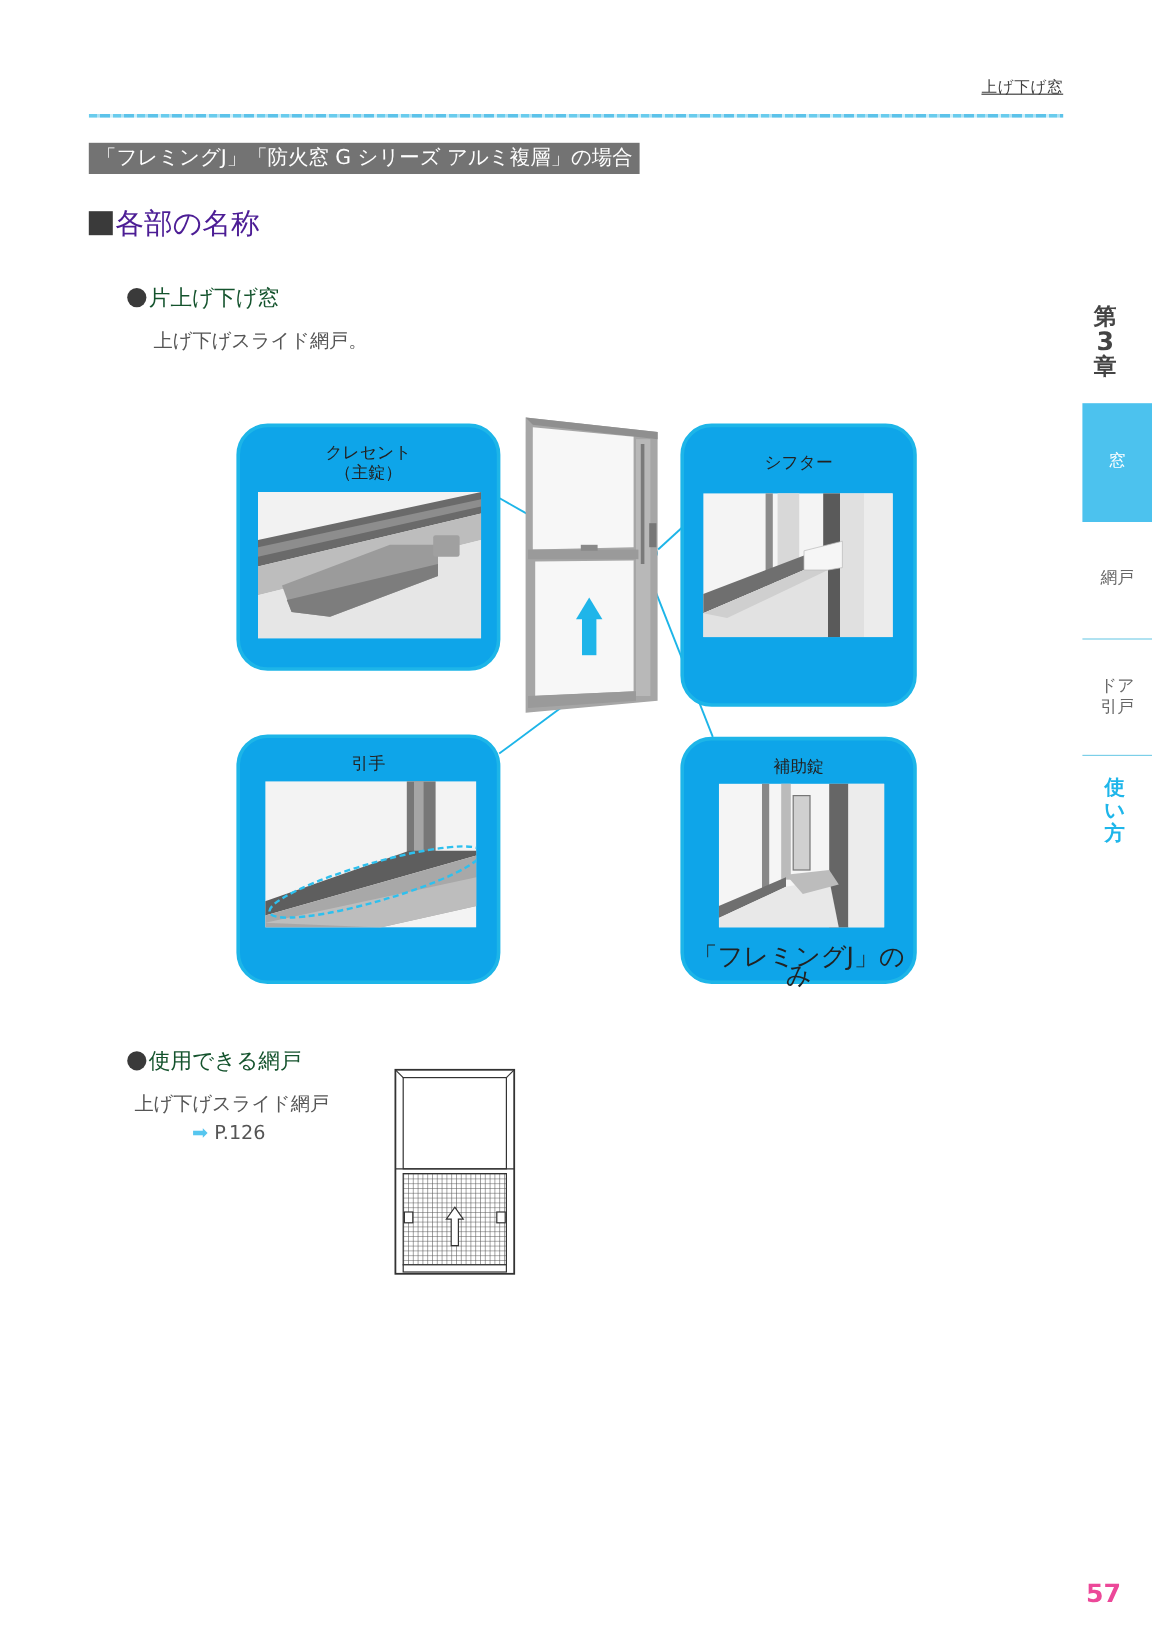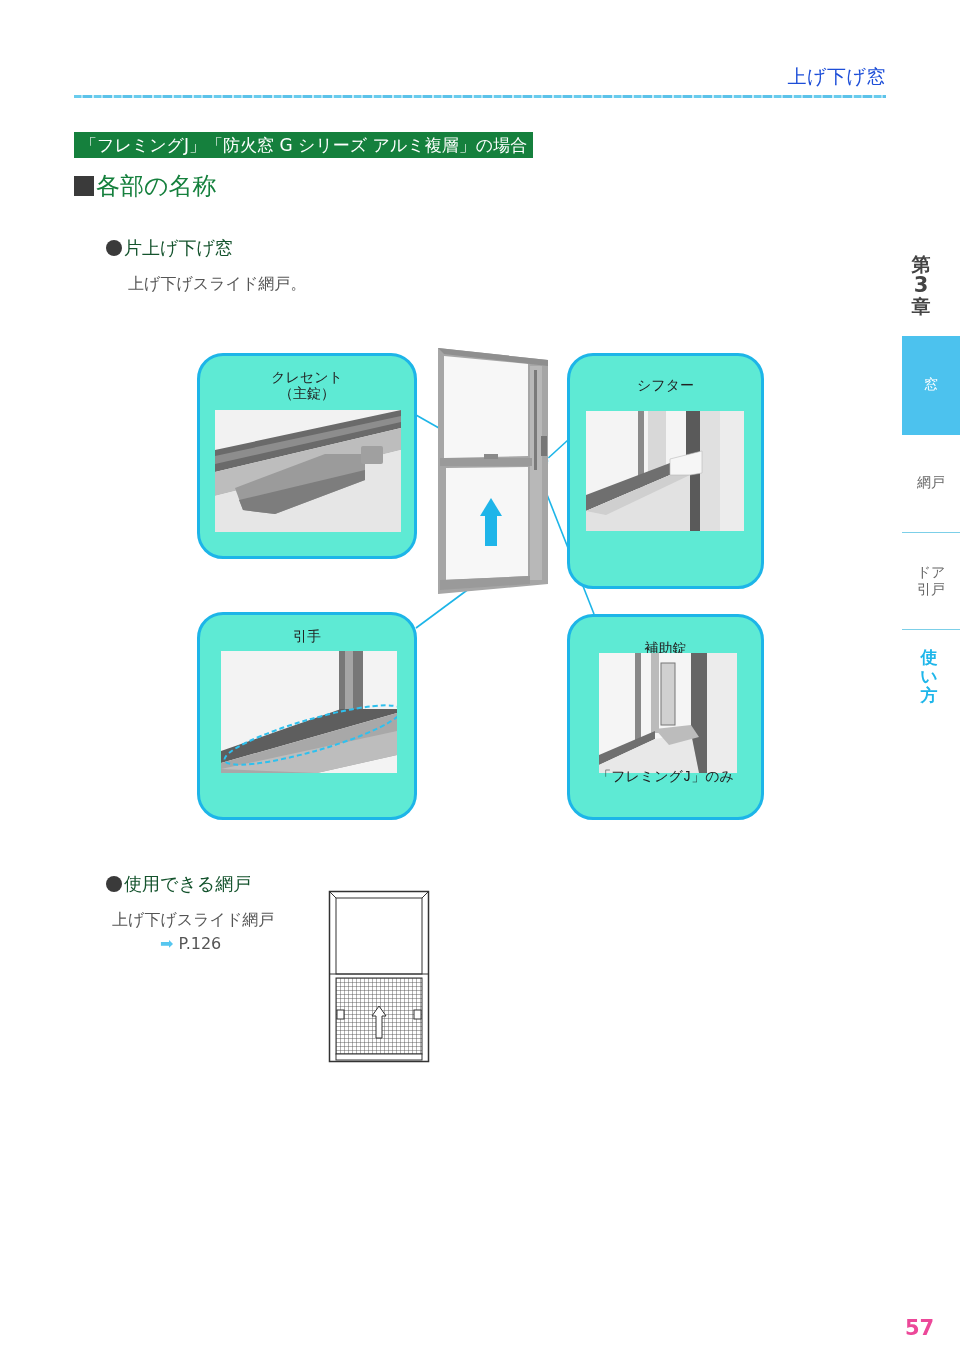--- a/index.html
+++ b/index.html
@@ -1,42 +1,42 @@
 <!DOCTYPE html>
 <html><head>
 <meta charset="utf-8">
 <style>
   * { box-sizing: border-box; margin: 0; padding: 0; }
   html, body { width: 960px; height: 1358px; background: #ffffff; overflow: hidden; }
   body { position: relative; font-family: "DejaVu Sans", "Liberation Sans", sans-serif; color: #333; }
 
-  .running-header { position: absolute; right: 74px; top: 64px; font-size: 19px; color: #1d4ed8; letter-spacing: 0.5px; }
+  .running-header { position: absolute; right: 74px; top: 64px; font-size: 13px; color: #404040; letter-spacing: 0.5px; text-decoration: underline; }
   .header-rule { position: absolute; left: 74px; top: 95px; width: 812px; height: 3px;
     background: repeating-linear-gradient(90deg, #4fc3ea 0 7px, #9ddcf2 7px 9px, #3fb8e6 9px 18px, #c5ecf8 18px 20px); opacity: 0.85; }
 
-  .variant-tag { position: absolute; left: 74px; top: 132px; height: 26px; padding: 0 6px;
-    background: #15803d; color: #fff; font-size: 17px; line-height: 26px; white-space: nowrap; }
-
-  .section-title { position: absolute; left: 74px; top: 170px; font-size: 24px; color: #15803d; }
+  .variant-tag { position: absolute; left: 74px; top: 119px; height: 26px; padding: 0 6px;
+    background: #737373; color: #fff; font-size: 17px; line-height: 26px; white-space: nowrap; }
+
+  .section-title { position: absolute; left: 74px; top: 170px; font-size: 24px; color: #4c1d95; }
   .section-title .sq { display: inline-block; width: 20px; height: 20px; background: #3a3a3a; margin-right: 2px; vertical-align: -2px; }
 
   .sub-title { position: absolute; font-size: 18px; color: #14532d; }
   .sub-title .dot { display: inline-block; width: 16px; height: 16px; border-radius: 50%; background: #3a3a3a; margin-right: 2px; vertical-align: -2px; }
   .body-text { position: absolute; font-size: 16px; color: #555; line-height: 24px; }
 
   
   .sidebar { position: absolute; left: 902px; top: 0; width: 58px; height: 100%; }
   .chapter { position: absolute; left: 0; top: 254px; width: 38px; text-align: center; font-size: 19px; font-weight: bold; color: #444; line-height: 21px; }
   .side-tab { position: absolute; left: 0; width: 58px; font-size: 14px; text-align: center; color: #666; line-height: 17px; }
   .side-tab.active { background: #4cc2ee; color: #fff; }
   .side-rule { position: absolute; left: 0; width: 58px; height: 1px; background: #7ccfe8; }
   .side-tab.current { color: #1eb6ea; font-weight: bold; font-size: 17px; line-height: 19px; }
 
   
-  .callout { position: absolute; border: 3.5px solid #1db5e8; border-radius: 26px; background: #5eead4; font-family: Liberation Mono, monospace; }
+  .callout { position: absolute; border: 3.5px solid #1db5e8; border-radius: 26px; background: #0ea5e9; }
   .callout .label { position: absolute; left: 0; right: 0; text-align: center; font-size: 14px; color: #222; line-height: 16px; }
   .photo { position: absolute; overflow: hidden; }
 
   .page-number { position: absolute; left: 905px; top: 1316px; font-size: 21px; font-weight: bold; color: #ec4899; }
 
   .leader { position: absolute; left: 0; top: 0; }
 </style>
 </head>
 <body>
 
@@ -131,33 +131,33 @@
     <rect x="118" y="0" width="24" height="66" fill="#777"></rect>
     <rect x="124" y="0" width="8" height="60" fill="#a5a5a5"></rect>
     <polygon points="0,100 120,58 176,58 176,62 0,112" fill="#5e5e5e"></polygon>
     <polygon points="0,112 176,62 176,104 96,122 0,122" fill="#a8a8a8"></polygon>
     <polygon points="0,118 176,80 176,104 96,122" fill="#bdbdbd"></polygon>
     <ellipse cx="92" cy="84" rx="92" ry="16" transform="rotate(-16 92 84)" fill="none" stroke="#2ec0ee" stroke-width="2" stroke-dasharray="5 3"></ellipse>
   </svg>
 </div>
 
 <div class="callout" style="left:567px; top:614px; width:197px; height:206px;">
-  <div class="label" style="top:24px;">補助錠</div>
+  <div class="label" style="top:14px;">補助錠</div>
   <svg class="photo" style="left:29px; top:36px;" width="138" height="120">
     <rect width="138" height="120" fill="#f5f5f5"></rect>
     <rect x="36" y="0" width="6" height="88" fill="#888"></rect>
     <rect x="52" y="0" width="8" height="80" fill="#bbb"></rect>
     <rect x="62" y="10" width="14" height="62" fill="#d0d0d0" stroke="#777" stroke-width="1"></rect>
     <rect x="92" y="0" width="16" height="120" fill="#666"></rect>
     <rect x="108" y="0" width="30" height="120" fill="#ececec"></rect>
     <polygon points="0,102 56,78 56,86 0,112" fill="#6f6f6f"></polygon>
     <polygon points="0,112 56,86 92,80 100,120 0,120" fill="#e8e8e8"></polygon>
     <polygon points="56,76 92,72 100,84 70,92" fill="#bcbcbc"></polygon>
   </svg>
-  <div class="label" style="top:152px; font-size:14px;">「フレミングJ」のみ</div>
+  <div class="label" style="top:172px; font-size:21px;">「フレミングJ」のみ</div>
 </div>
 
 <div class="sub-title" style="left:106px; top:872px;">
   <span class="dot"></span><span>使用できる網戸</span>
 </div>
 <div class="body-text" style="left:112px; top:908px;">上げ下げスライド網戸</div>
 <div class="body-text" style="left:124px; top:932px;margin-left:36px;">
   <span style="color:#56c6ef;">➡</span>
   <span>P.126</span>
 </div>

